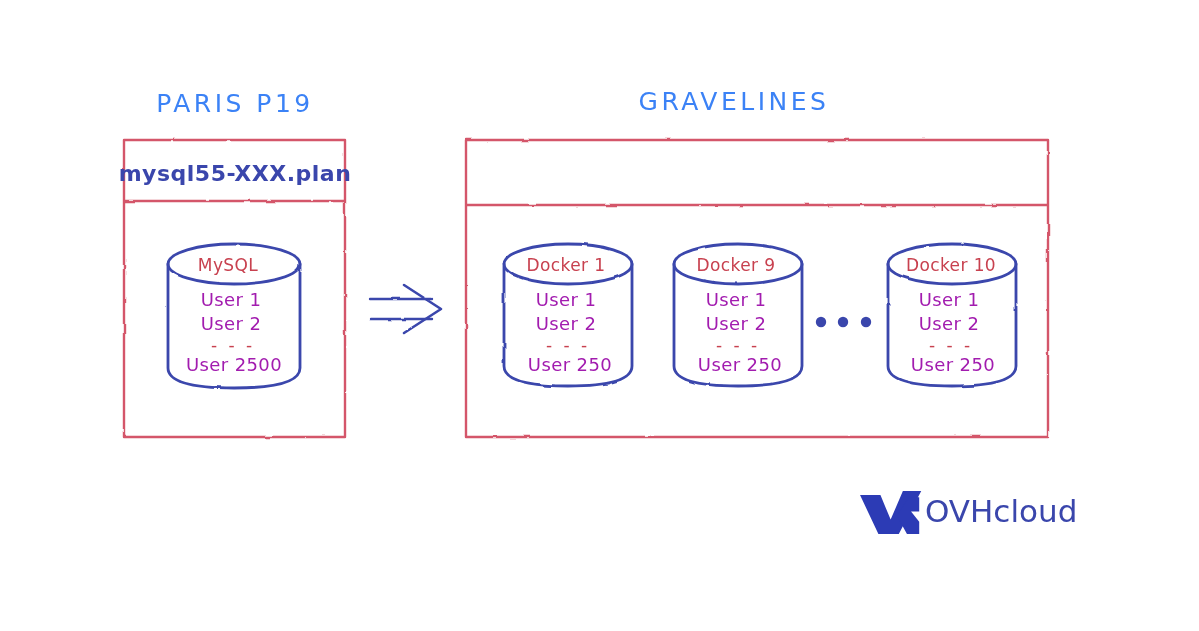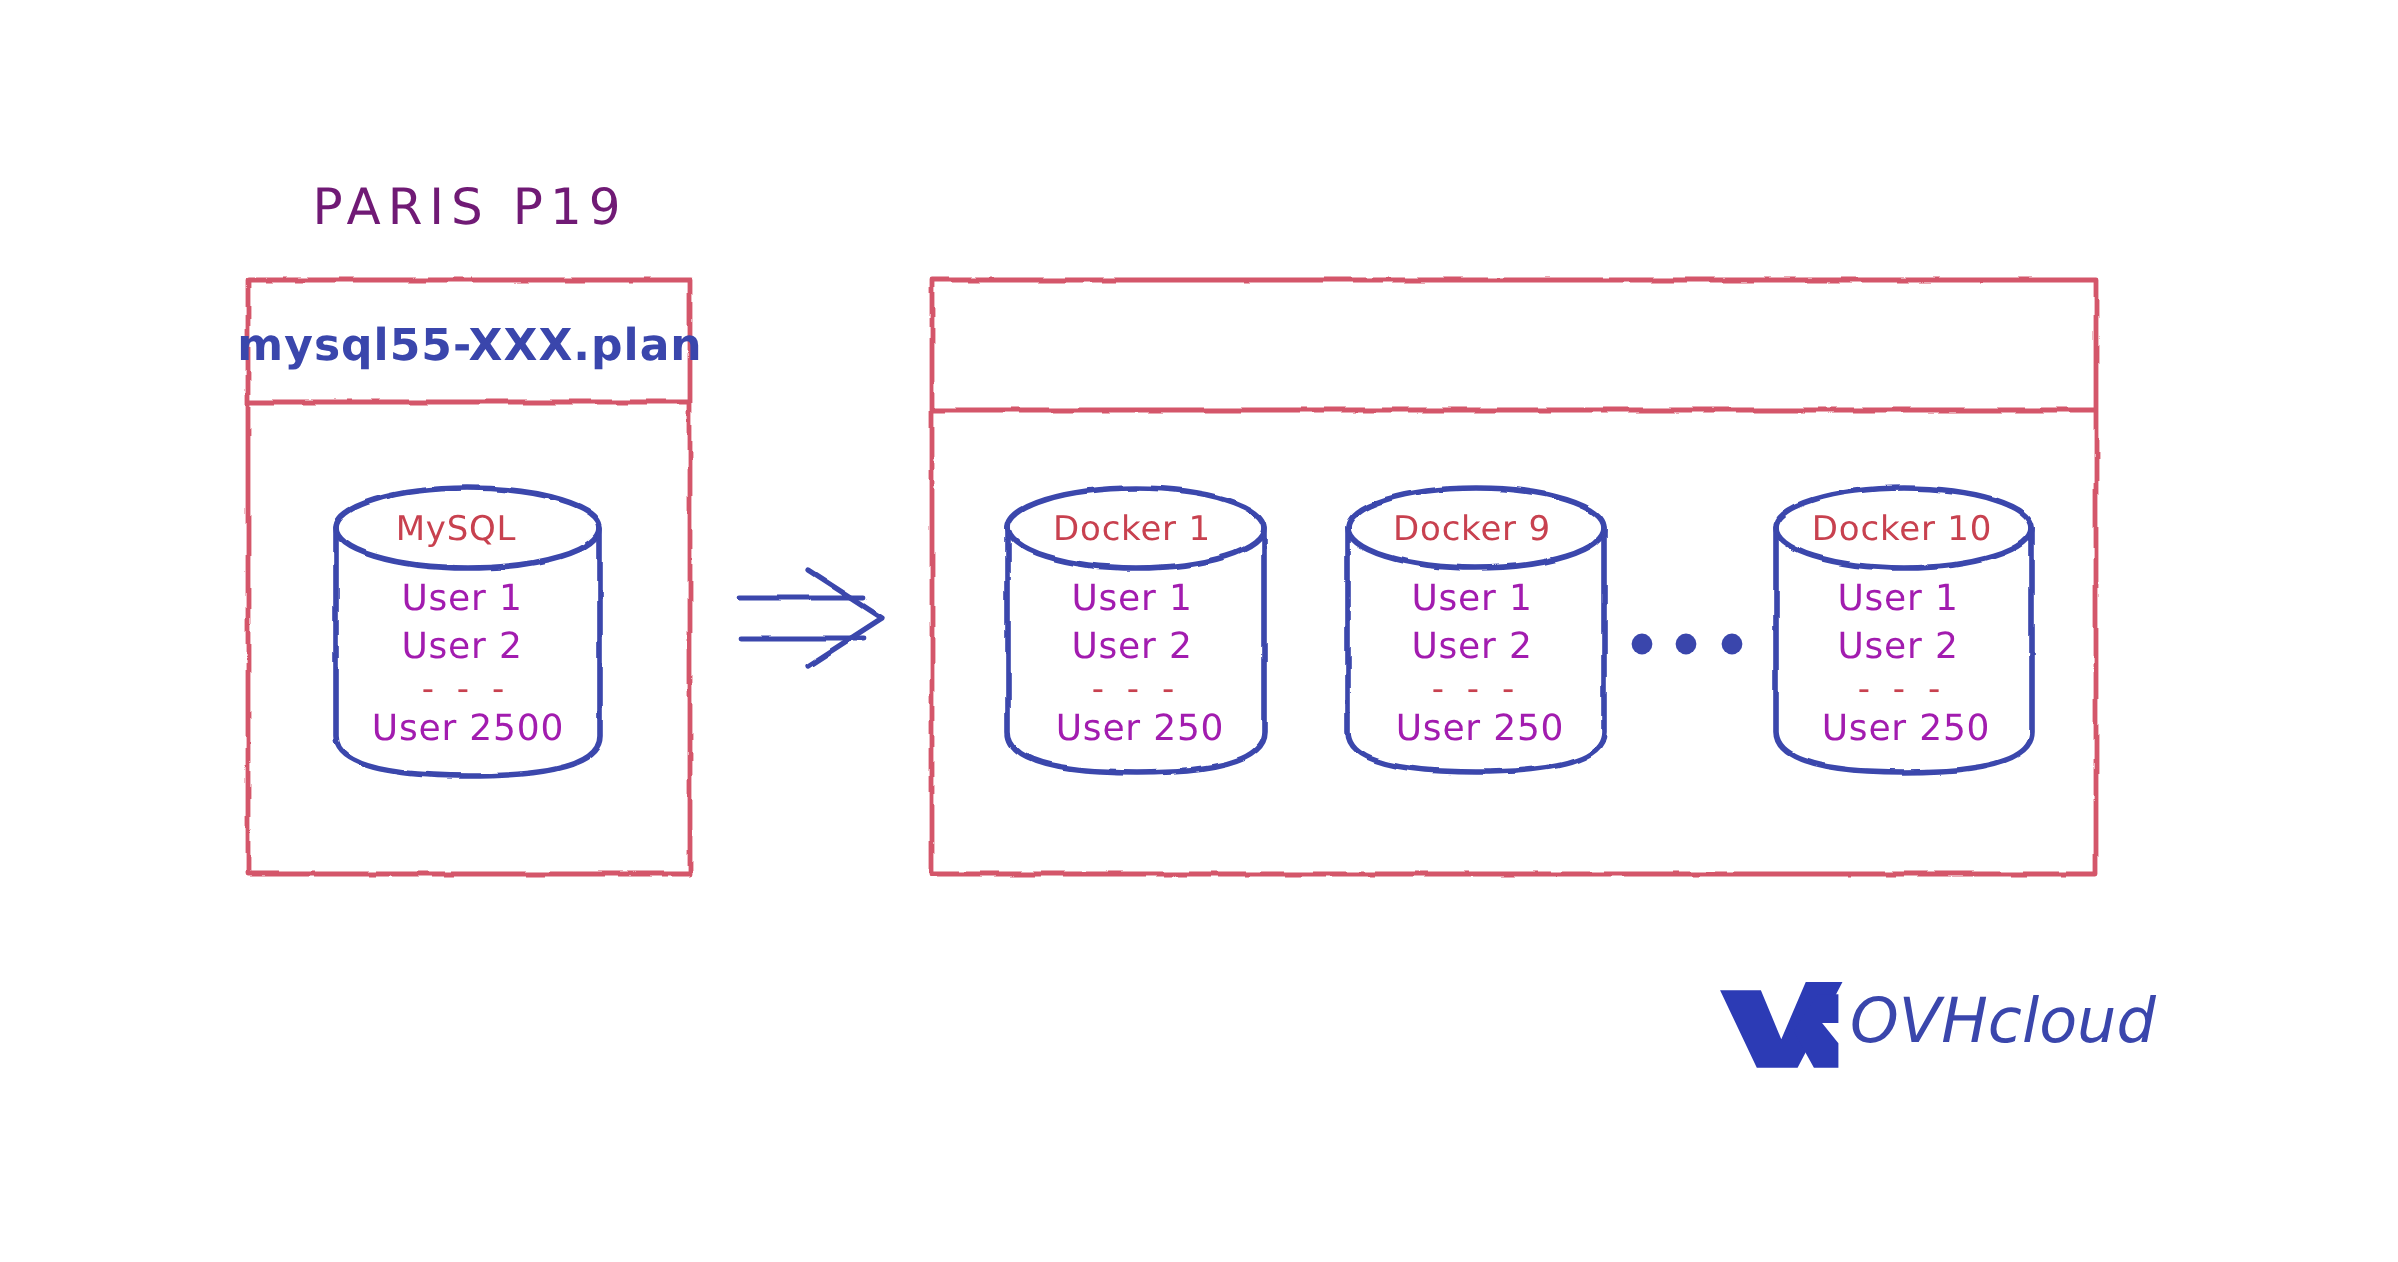--- a/index.html
+++ b/index.html
@@ -27,21 +27,21 @@
     height: 631px;
   }
   
   .lbl {
     position: absolute;
     white-space: nowrap;
     line-height: 1;
     font-family: "DejaVu Sans", sans-serif;
   }
   .site-title {
-    color: #701a75;
+    color: #3b82f6;
     font-size: 25px;
     letter-spacing: 3.5px;
     transform: translateX(-50%);
   }
   .box-title {
     color: #3a46ac;
     font-size: 22px;
     letter-spacing: 0.5px;
     transform: translateX(-50%);
     font-weight: bold;
@@ -129,20 +129,21 @@
       <circle cx="866" cy="322" r="5.2" fill="#3a46ac"></circle>
     </g>
 
     <g transform="translate(858,489) scale(1.02)">
       <path d="M2,6 L22,6 L32,30 L44,2 L62,2 L40,44 L20,44 Z" fill="#2c3bb5"></path>
       <path d="M50,8 L60,8 L60,22 L52,22 L60,32 L60,44 L48,44 L38,26 Z" fill="#2c3bb5"></path>
     </g>
   </svg>
 
   <div class="lbl site-title" style="left:235px; top:91px;">PARIS P19</div>
+  <div class="lbl site-title" style="left:734px; top:89px;">GRAVELINES</div>
 
   <div class="lbl box-title" style="left:235px; top:163px;">mysql55-XXX.plan</div>
 
   <div class="lbl cyl-title" style="left:228px; top:257px;text-align:center;">MySQL</div>
   <div class="lbl cyl-line" style="left:231px; top:291px;">User 1</div>
   <div class="lbl cyl-line" style="left:231px; top:315px;">User 2</div>
   <div class="lbl cyl-dots" style="left:233px; top:337px;">- - -</div>
   <div class="lbl cyl-line" style="left:234px; top:356px;">User 2500</div>
 
   <div class="lbl cyl-title" style="left:566px; top:257px;">Docker 1</div>
@@ -156,15 +157,15 @@
   <div class="lbl cyl-line" style="left:736px; top:315px;">User 2</div>
   <div class="lbl cyl-dots" style="left:738px; top:337px;">- - -</div>
   <div class="lbl cyl-line" style="left:740px; top:356px;">User 250</div>
 
   <div class="lbl cyl-title" style="left:951px; top:257px;">Docker 10</div>
   <div class="lbl cyl-line" style="left:949px; top:291px;">User 1</div>
   <div class="lbl cyl-line" style="left:949px; top:315px;">User 2</div>
   <div class="lbl cyl-dots" style="left:951px; top:337px;">- - -</div>
   <div class="lbl cyl-line" style="left:953px; top:356px;">User 250</div>
 
-  <div class="lbl logo-text" style="left:925px; top:496px;font-style:italic;">OVHcloud</div>
+  <div class="lbl logo-text" style="left:925px; top:496px;">OVHcloud</div>
 
 </div>
 
 </body></html>

